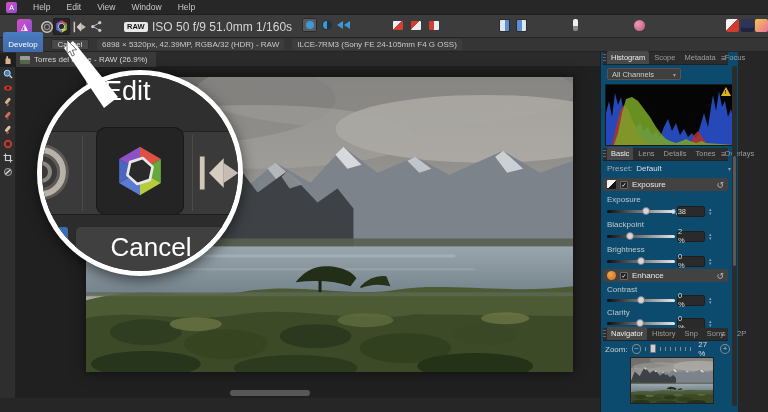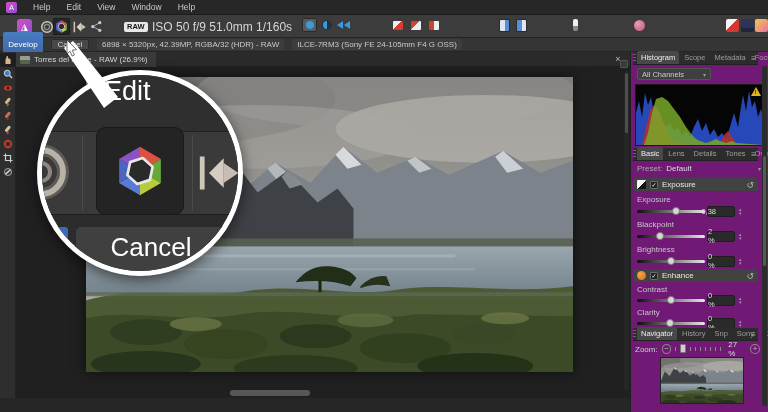--- a/index.html
+++ b/index.html
@@ -62,21 +62,21 @@
   #vscroll .vthumb{position:absolute;left:1px;top:2px;width:3px;height:60px;background:#4e4e4e;border-radius:2px}
   #hscroll-thumb{position:absolute;left:214px;bottom:2px;width:80px;height:6px;background:#575757;border-radius:3px}
   #scrollbtn{position:absolute;right:1px;top:-11px;width:8px;height:8px;background:#3a3a3a;border-radius:2px;box-shadow:inset 0 0 0 1px #555}
 
   
   #statusbar{position:absolute;left:0;top:398px;width:630px;height:14px;background:#242424;display:flex;align-items:center;padding-left:30px;font-size:8px}
   #statusbar .b{font-weight:bold;color:#fff}
   #statusbar .r{color:#9f9f9f;white-space:pre}
 
   
-  #rightpanel{position:absolute;left:630px;top:52px;width:138px;height:360px;background:#701a75;border-left:1px solid #1f1f1f;font-size:8px}
+  #rightpanel{position:absolute;left:600px;top:52px;width:138px;height:360px;background:#0c4a6e;border-left:1px solid #1f1f1f;font-size:8px}
   .ptabs{position:absolute;left:2px;right:10px;height:13px;display:flex;align-items:flex-end;gap:1px;padding-left:4px;background:#2c2c2c;border-bottom:1px solid #222}
   .ptab{padding:2px 4px;color:#9d9d9d;border-radius:2px 2px 0 0;white-space:nowrap;font-size:7.5px}
   .ptab.on{background:#484848;color:#eee}
   .pmenu{position:absolute;right:2px;color:#aaa;font-size:8px;top:2px}
   .handle{position:absolute;left:0;top:2px;bottom:2px;width:3px;background:repeating-linear-gradient(#666 0 1px,transparent 1px 3px)}
   .dropdown{position:absolute;left:6px;width:74px;height:12px;background:#3f3f3f;border:1px solid #555;border-radius:2px;display:flex;align-items:center;justify-content:space-between;padding:0 4px;color:#ccc;font-size:7.5px}
   #histobox{position:absolute;left:4px;top:32px;width:130px;height:62px;background:#050505;border:1px solid #1a1a1a}
   .warn{position:absolute;right:3px;top:2px;width:0;height:0;border-left:5px solid transparent;border-right:5px solid transparent;border-bottom:9px solid #e0b322}
   .warn span{position:absolute;left:-1.5px;top:2px;font-size:6px;color:#222;font-weight:bold}
   .sechdr{position:absolute;left:2px;right:10px;height:13px;background:#424242;border-radius:2px;display:flex;align-items:center;gap:4px;padding:0 4px;color:#e8e8e8}

